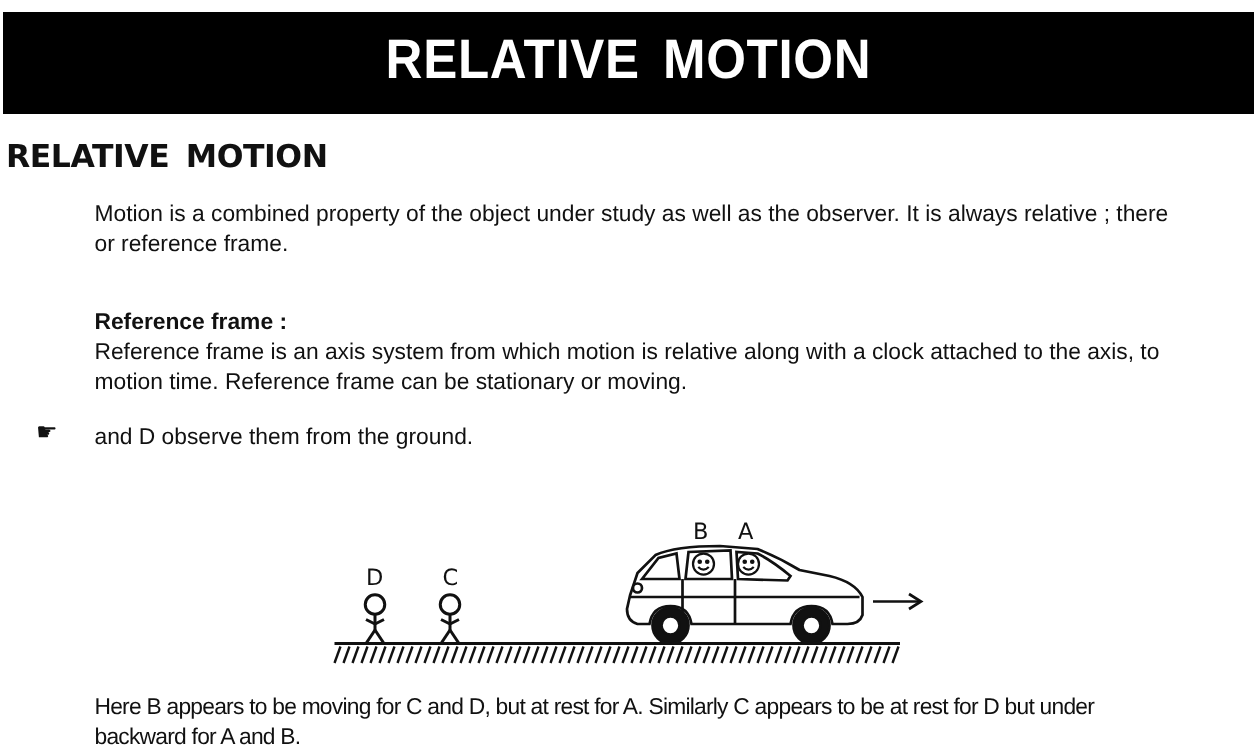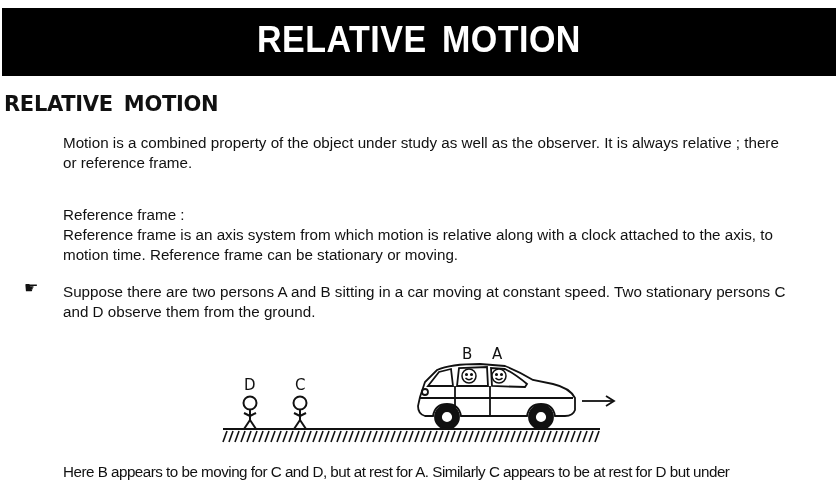--- a/index.html
+++ b/index.html
@@ -2,21 +2,21 @@
 <html><head>
   <meta charset="utf-8">
   <style>
     html, body { margin: 0; padding: 0; background: #ffffff; }
     body { width: 838px; height: 503px; position: relative; overflow: hidden; color: #111; font-family: "Liberation Sans", sans-serif; }
     .banner { position: absolute; left: 2px; top: 8px; width: 834px; height: 68px; background: #000; display: flex; align-items: center; justify-content: center; }
     .banner-title { color: #fff; font-family: "Liberation Sans", sans-serif; font-weight: bold; font-size: 37px; letter-spacing: 0.5px; transform: scaleX(0.92); word-spacing: 6px; margin-top: -4px; }
     .section-title { position: absolute; left: 4px; top: 92px; font-family: "DejaVu Sans", sans-serif; font-weight: bold; font-size: 21px; letter-spacing: -0.3px; word-spacing: 4px; }
     .para { position: absolute; left: 63px; width: 775px; font-size: 15.2px; line-height: 20px; white-space: nowrap; }
     .para div { white-space: nowrap; }
-    .subhead { font-weight: normal; }
+    .subhead { font-weight: bold; }
     .bullet { position: absolute; left: 24px; top: 278px; font-size: 16px; }
     .figure { position: absolute; left: 215px; top: 342px; width: 420px; height: 108px; }
     .final { font-size: 15.2px; }
   </style>
 </head>
 <body>
 
 <div class="banner">
   <div class="banner-title">RELATIVE  MOTION</div>
 </div>
@@ -30,21 +30,20 @@
 
 <div class="para" style="top:205px;">
   <div class="subhead">Reference frame :</div>
   <div>Reference frame is an axis system from which motion is relative along with a clock attached to the axis, to</div>
   <div>motion time. Reference frame can be stationary or moving.</div>
 </div>
 
 <div class="bullet">☛</div>
 
 <div class="para" style="top:282px;">
-  <div>Suppose there are two persons A and B sitting in a car moving at constant speed. Two stationary persons C</div>
   <div>and D observe them from the ground.</div>
 </div>
 
 <div class="figure">
   <svg width="420" height="108" viewBox="0 0 420 108" xmlns="http://www.w3.org/2000/svg">
 
     <g>
       <line x1="8" y1="87" x2="385" y2="87" stroke="#111" stroke-width="2"></line>
       <g stroke="#111" stroke-width="1.6">
         <line x1="12" y1="89" x2="8" y2="100"></line>
@@ -168,13 +167,14 @@
 
     <g stroke="#111" stroke-width="1.8" fill="none">
       <line x1="367" y1="59" x2="398" y2="59"></line>
       <path d="M391,54 L399,59 L391,64"></path>
     </g>
   </svg>
 </div>
 
 <div class="para final" style="top:462px;">
   <div style="letter-spacing:-0.5px;">Here B appears to be moving for C and D, but at rest for A. Similarly C appears to be at rest for D but under</div>
+  <div style="letter-spacing:-0.5px;">backward for A and B.</div>
 </div>
 
 </body></html>

